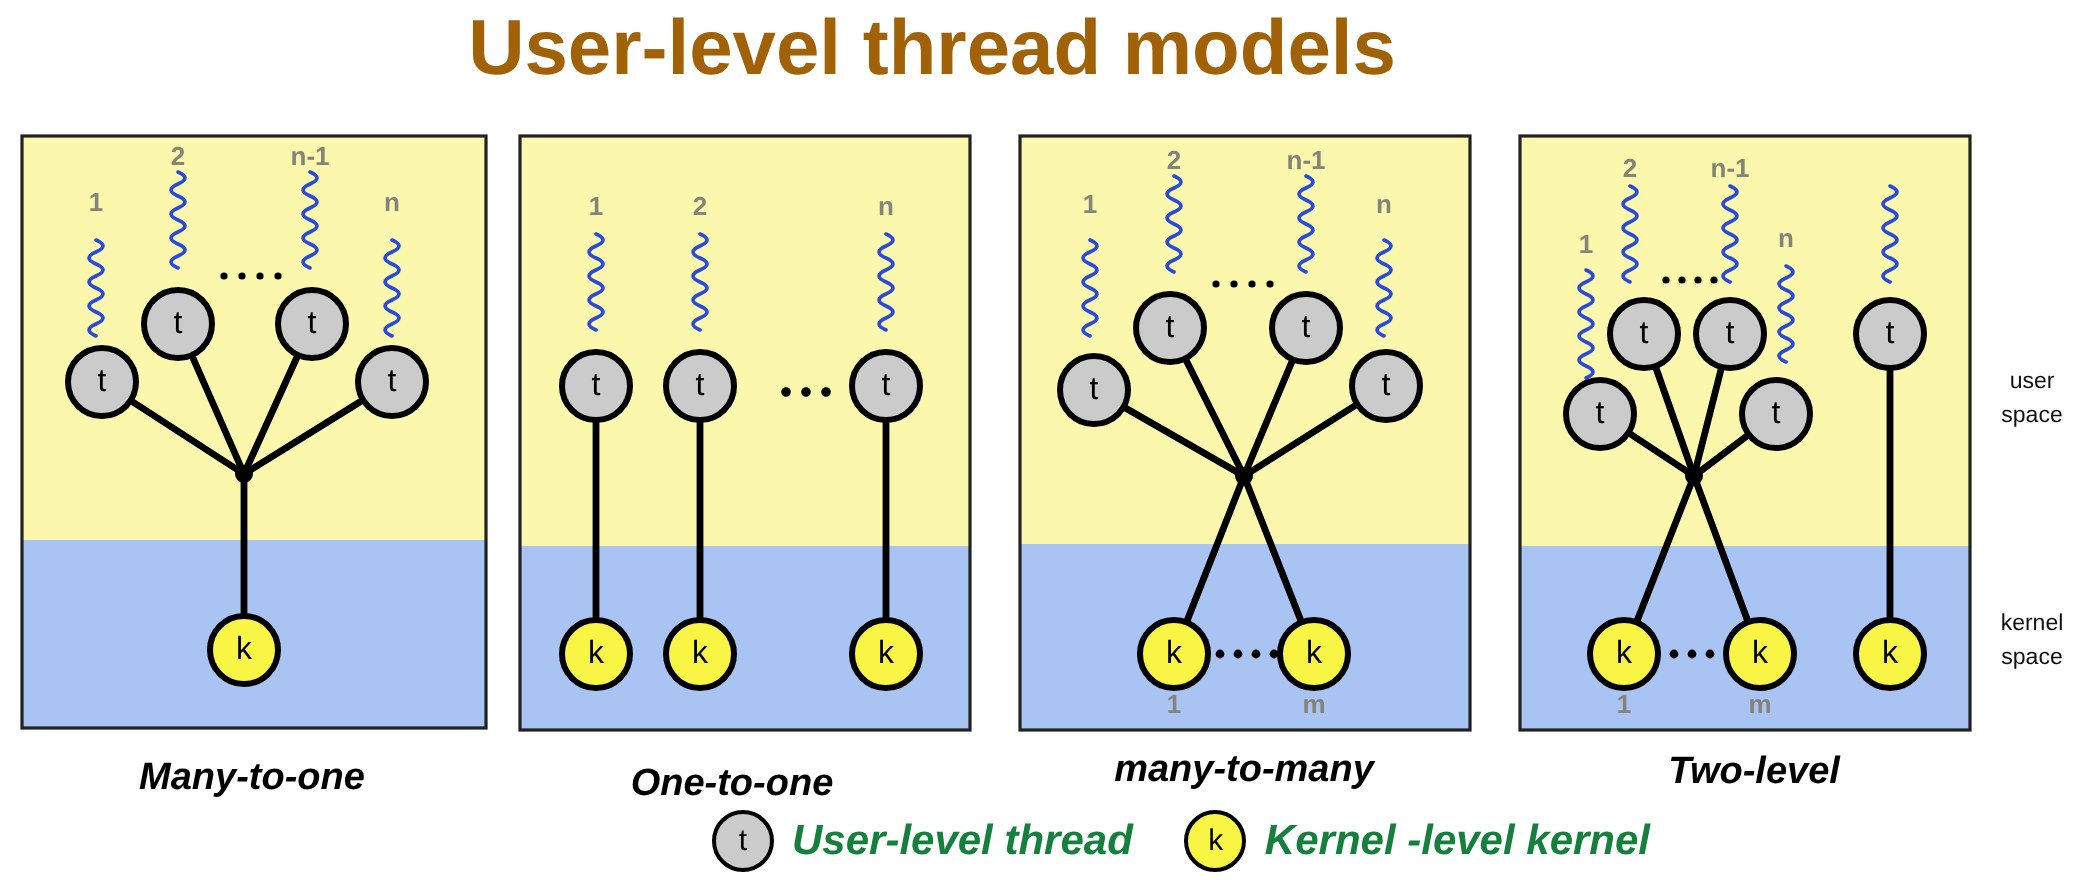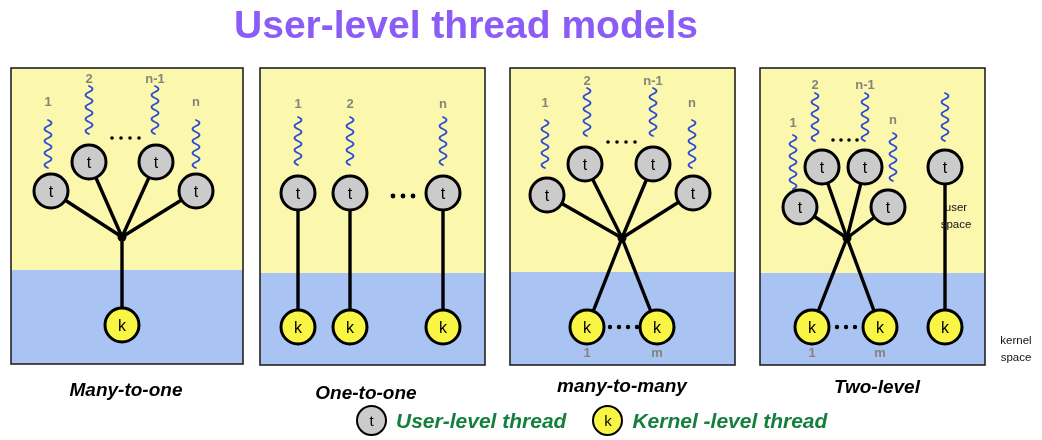--- a/index.html
+++ b/index.html
@@ -1,28 +1,28 @@
 <!DOCTYPE html>
 <html style="--t-fill: #cbcbcb; --k-fill: #f9f545;"><head>
 <meta charset="utf-8">
 <style>
   html,body{margin:0;padding:0;background:#fff;}
   body{width:1042px;height:440px;font-family:"Liberation Sans",sans-serif;}
   .stage{position:relative;width:1042px;height:440px;background:#fff;overflow:hidden;}
   svg.diagram{position:absolute;left:0;top:0;font-family:"Liberation Sans",sans-serif;}
   .title{
     position:absolute;left:466px;top:2px;transform:translateX(-50%);
-    font-size:39px;line-height:1.2;font-weight:bold;color:#8b5cf6;white-space:nowrap;
+    font-size:39px;line-height:1.2;font-weight:bold;color:#a16207;white-space:nowrap;
   }
   .side-label{
     position:absolute;font-size:11.5px;line-height:1.5;color:#111;
     text-align:center;white-space:pre-line;transform:translateX(-50%);
   }
-  #sl-user{left:956px;top:183px;margin-top:16px;}
-  #sl-kernel{left:1016px;top:304px;margin-top:28px;}
+  #sl-user{left:1016px;top:183px;}
+  #sl-kernel{left:1016px;top:304px;}
   .legend{position:absolute;left:356px;top:405px;display:flex;align-items:center;gap:26px;}
   .legend-item{display:flex;align-items:center;gap:9px;}
   .legend-circle{
     width:31px;height:31px;border-radius:50%;border:2.5px solid #000;box-sizing:border-box;
     display:flex;align-items:center;justify-content:center;font-size:15px;color:#000;
     font-style:normal;
   }
   .legend-circle.t{background:var(--t-fill,#cbcbcb);}
   .legend-circle.k{background:var(--k-fill,#f9f545);}
   .legend-label{font-size:21px;font-weight:bold;font-style:italic;color:#15803d;white-space:nowrap;}
@@ -196,16 +196,16 @@
   <div class="side-label" id="sl-kernel">kernel
 space</div>
 
   <div class="legend">
     <div class="legend-item">
       <span class="legend-circle t">t</span>
       <span class="legend-label">User-level thread</span>
     </div>
     <div class="legend-item">
       <span class="legend-circle k">k</span>
-      <span class="legend-label">Kernel -level thread</span>
+      <span class="legend-label">Kernel -level kernel</span>
     </div>
   </div>
 </div>
 
 </body></html>

